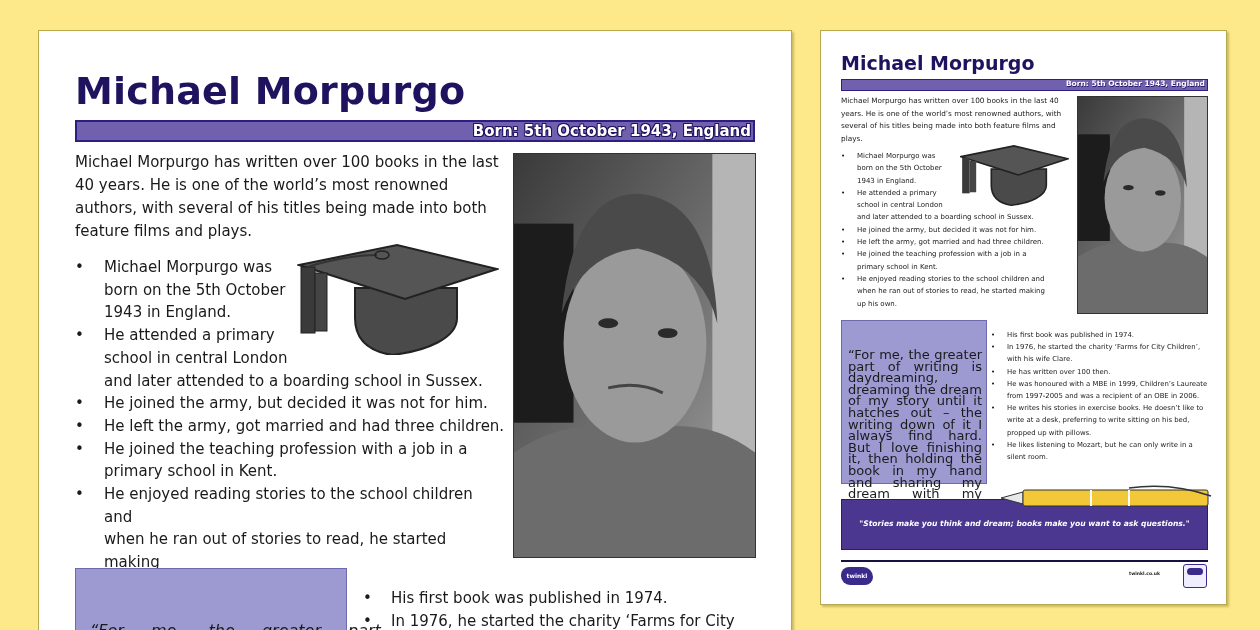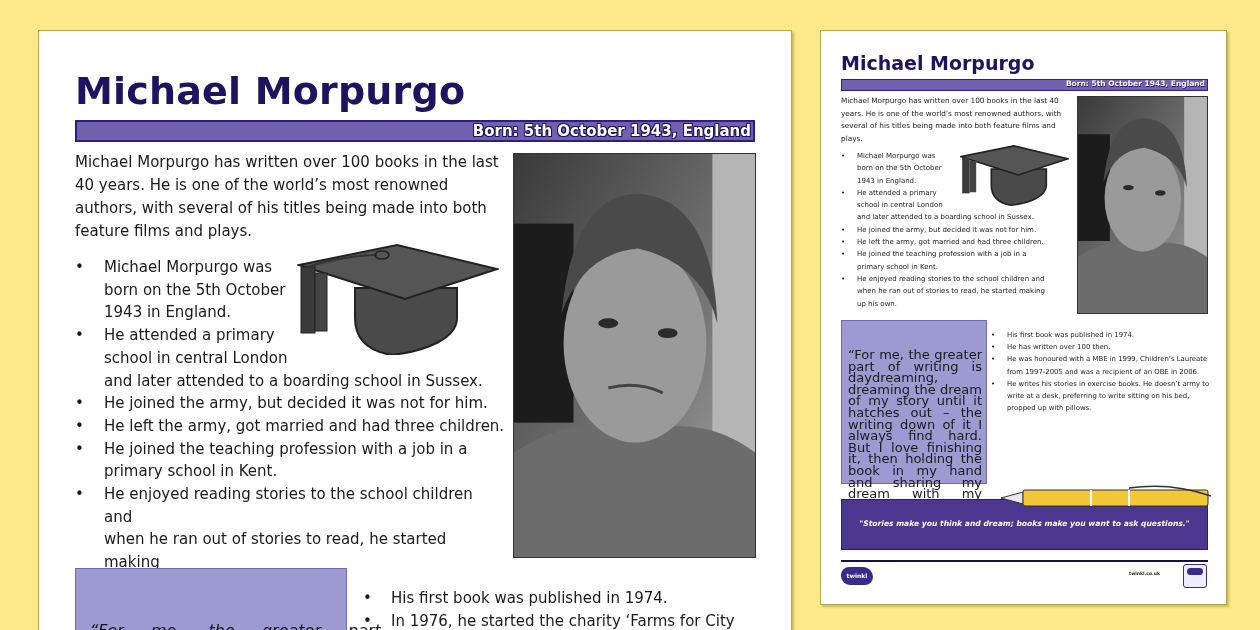--- a/index.html
+++ b/index.html
@@ -187,23 +187,25 @@
     <ellipse cx="95" cy="170" rx="10" ry="5" fill="#2a2a2a"></ellipse>
     <ellipse cx="155" cy="180" rx="10" ry="5" fill="#2a2a2a"></ellipse>
   </svg>
 
   <div class="quotebox">
     <p>“For me, the greater part of writing is daydreaming, dreaming the dream of my story until it hatches out – the writing down of it I always find hard. But I love finishing it, then holding the book in my hand and sharing my dream with my readers.”</p>
   </div>
 
   <ul class="facts2">
     <li>His first book was published in 1974.</li>
+    <li>In 1976, he started the charity ‘Farms for City Children’, with his wife Clare.</li>
     <li>He has written over 100 then.</li>
     <li>He was honoured with a MBE in 1999, Children’s Laureate from 1997-2005 and was a recipient of an OBE in 2006.</li>
-    <li>He writes his stories in exercise books. He doesn’t army to write at a desk, preferring to write sitting on his bed, propped up with pillows.</li>
+    <li>He writes his stories in exercise books. He doesn’t like to write at a desk, preferring to write sitting on his bed, propped up with pillows.</li>
+    <li>He likes listening to Mozart, but he can only write in a silent room.</li>
   </ul>
 
   <div class="banner">
     <span>"Stories make you think and dream; books make you want to ask questions."</span>
   </div>
 
   <svg class="pen" viewBox="0 0 212 26">
     <polygon points="0,14 22,8 22,20" fill="#e8e8e8" stroke="#333" stroke-width="1"></polygon>
     <rect x="22" y="6" width="185" height="16" rx="2" fill="#f3c838" stroke="#333" stroke-width="1"></rect>
     <line x1="90" y1="6" x2="90" y2="22" stroke="#fff" stroke-width="2"></line>

